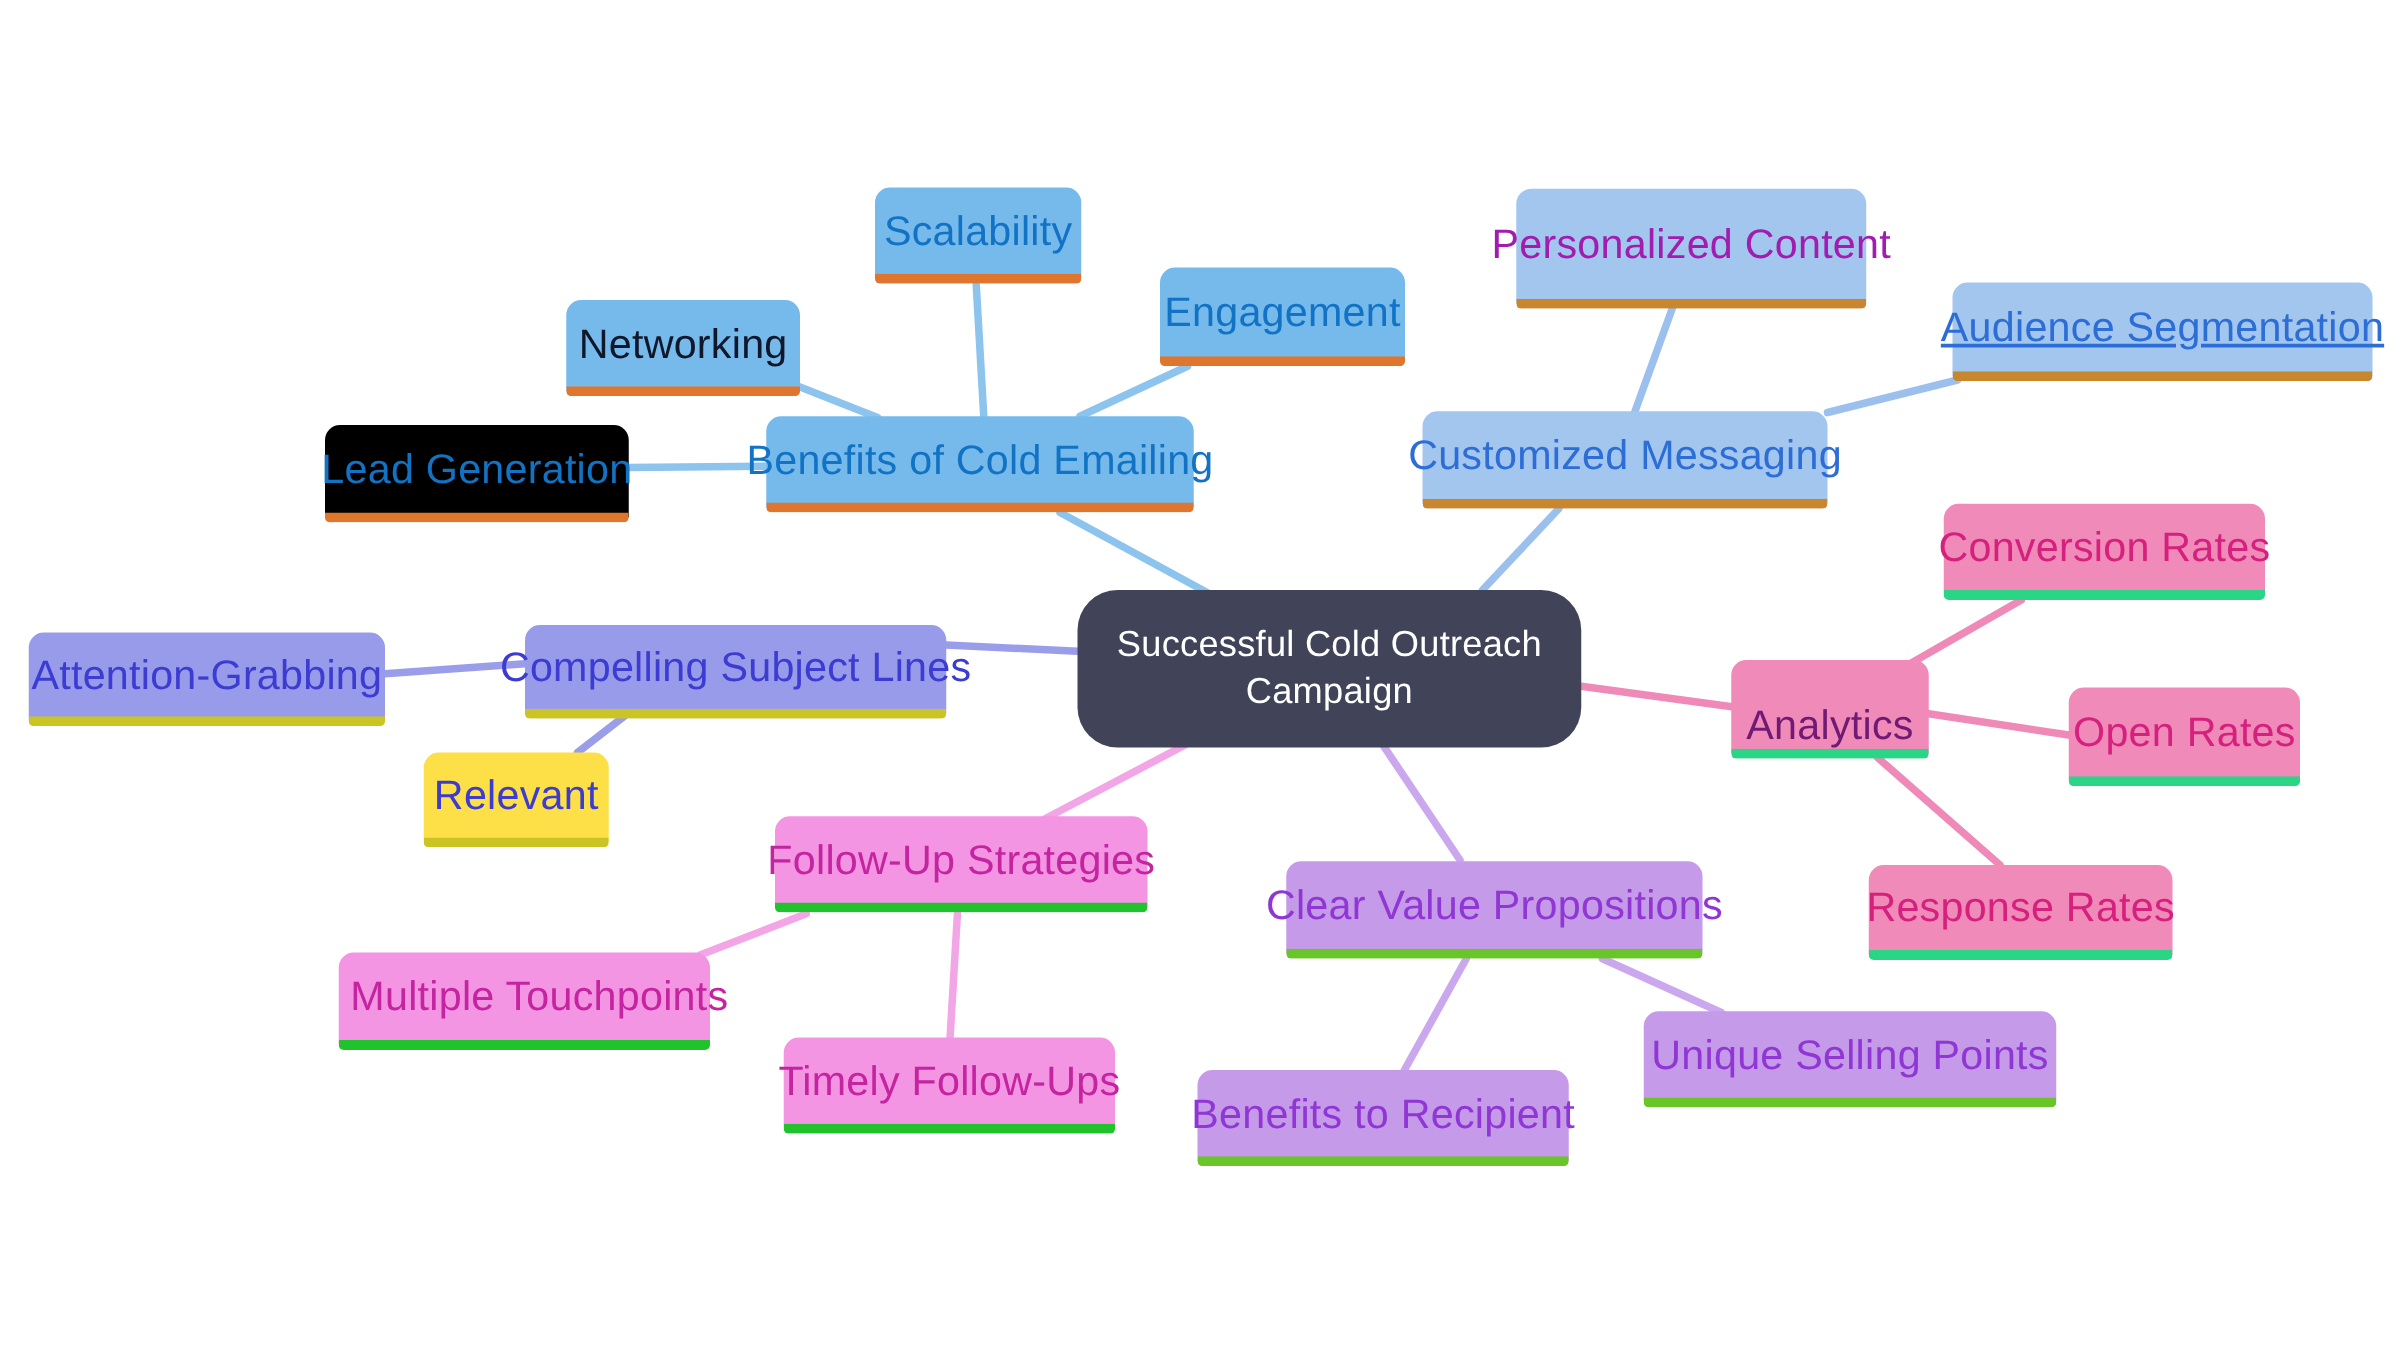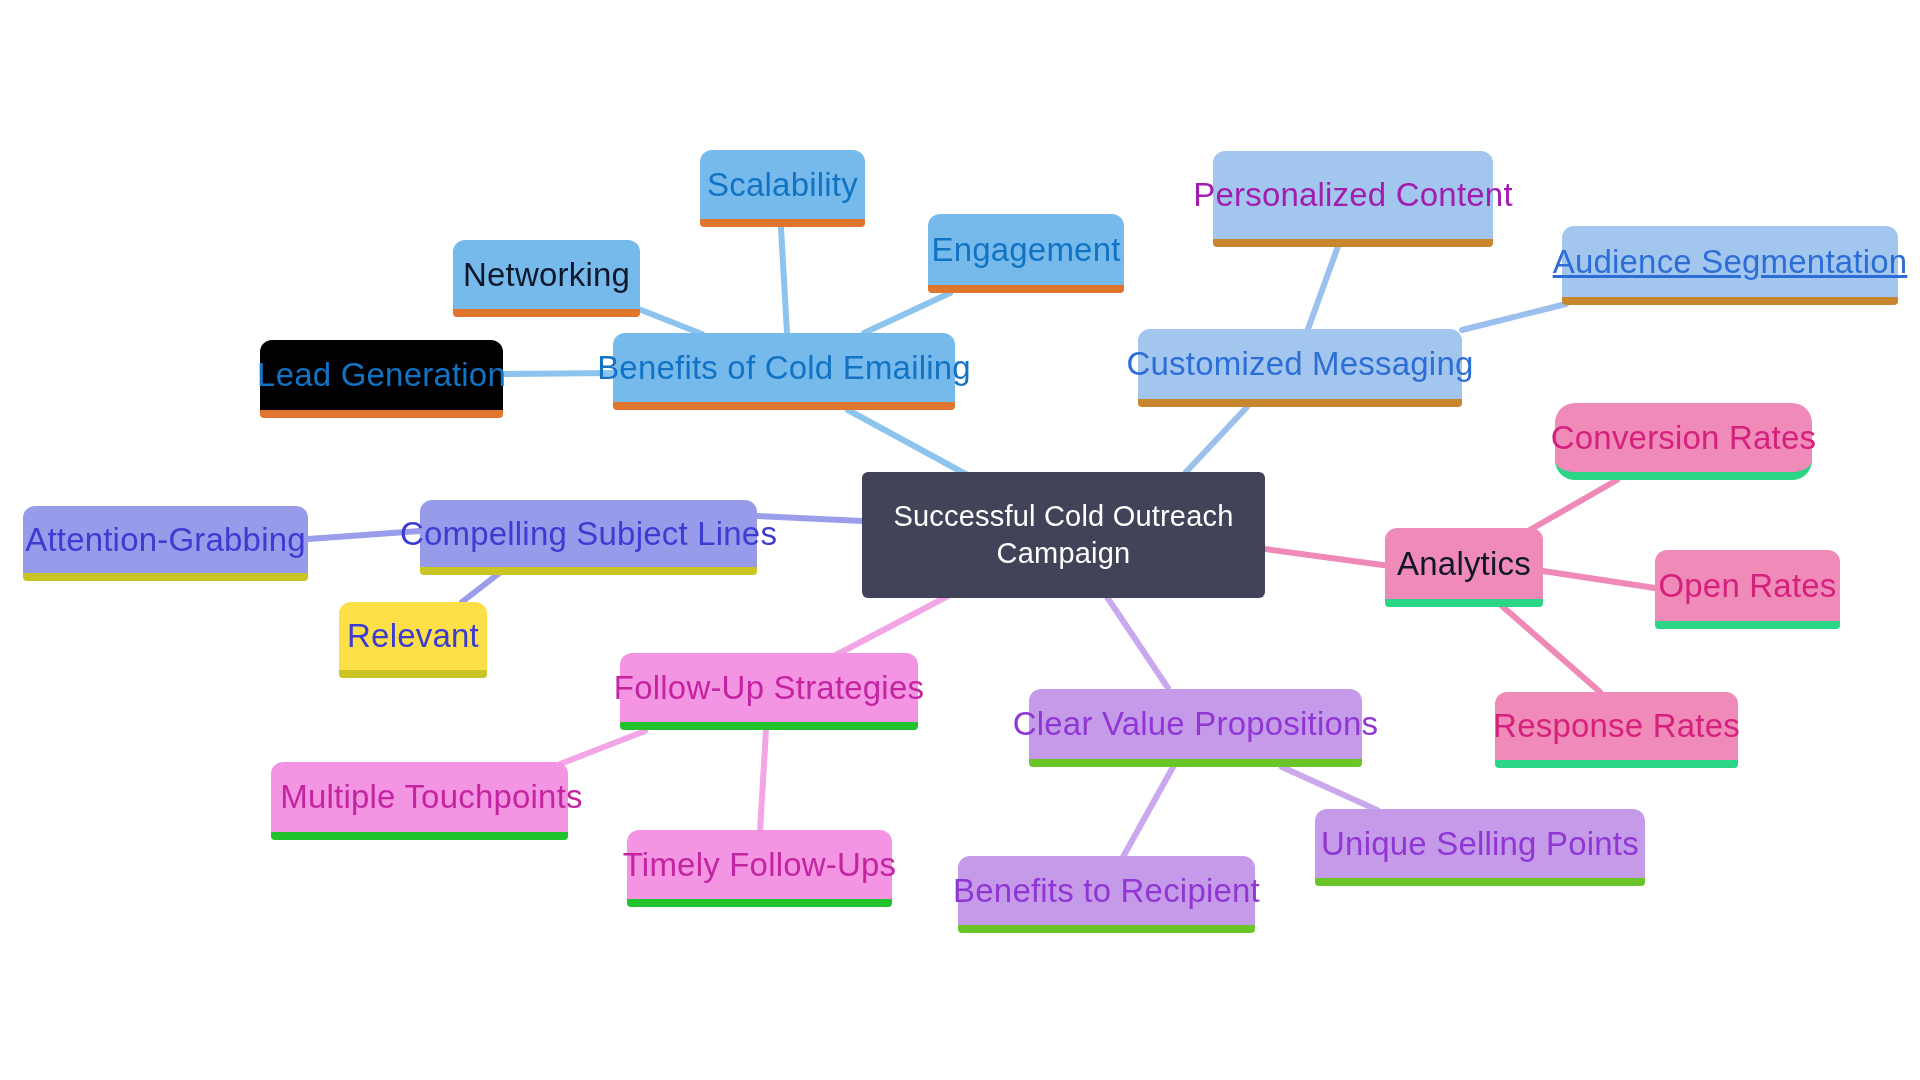--- a/index.html
+++ b/index.html
@@ -35,21 +35,21 @@
     font-size: 33px;
     letter-spacing: 0.2px;
     border-radius: 12px 12px 4px 4px;
     cursor: default;
   }
   .node.leaf {
     border-bottom-style: solid;
     border-bottom-width: 8px;
   }
   .node.rootnode {
-    border-radius: 6px;
+    border-radius: 32px;
     font-size: 29px;
     line-height: 1.28;
     text-align: center;
     white-space: normal;
   }
 </style>
 </head>
 <body>
 
 <div id="canvas">
@@ -106,24 +106,24 @@
       </div>
       <div class="node leaf" style="left: 420px; top: 472px; width: 337px; height: 75px; background: rgb(151, 155, 233); color: rgb(60, 59, 210); border-bottom-color: rgb(203, 196, 37); margin-top: 28px;">
         <span>Compelling Subject Lines</span>
       </div>
       <div class="node leaf" style="left: 23px; top: 506px; width: 285px; height: 75px; background: rgb(151, 155, 233); color: rgb(60, 59, 210); border-bottom-color: rgb(203, 196, 37);">
         <span>Attention-Grabbing</span>
       </div>
       <div class="node leaf" style="left: 339px; top: 602px; width: 148px; height: 76px; background: #fde047; color: rgb(60, 59, 210); border-bottom-color: rgb(203, 196, 37);">
         <span>Relevant</span>
       </div>
-      <div class="node leaf" style="left: 1385px; top: 528px; width: 158px; height: 79px; background: rgb(240, 138, 185); color: #0f172a; border-bottom-color: rgb(43, 213, 134);">
+      <div class="node leaf" style="left: 1385px; top: 528px; width: 158px; height: 79px; background: rgb(240, 138, 185); color: #701a75; border-bottom-color: rgb(43, 213, 134); align-items: flex-end;">
         <span>Analytics</span>
       </div>
-      <div class="node leaf" style="left: 1555px; top: 403px; width: 257px; height: 77px; background: rgb(240, 138, 185); color: rgb(214, 32, 126); border-bottom-color: rgb(43, 213, 134); border-radius: 20px;">
+      <div class="node leaf" style="left: 1555px; top: 403px; width: 257px; height: 77px; background: rgb(240, 138, 185); color: rgb(214, 32, 126); border-bottom-color: rgb(43, 213, 134);">
         <span>Conversion Rates</span>
       </div>
       <div class="node leaf" style="left: 1655px; top: 550px; width: 185px; height: 79px; background: rgb(240, 138, 185); color: rgb(214, 32, 126); border-bottom-color: rgb(43, 213, 134);">
         <span>Open Rates</span>
       </div>
       <div class="node leaf" style="left: 1495px; top: 692px; width: 243px; height: 76px; background: rgb(240, 138, 185); color: rgb(214, 32, 126); border-bottom-color: rgb(43, 213, 134);">
         <span>Response Rates</span>
       </div>
       <div class="node leaf" style="left: 620px; top: 653px; width: 298px; height: 77px; background: rgb(244, 149, 227); color: rgb(197, 36, 160); border-bottom-color: rgb(32, 195, 43);">
         <span>Follow-Up Strategies</span>

